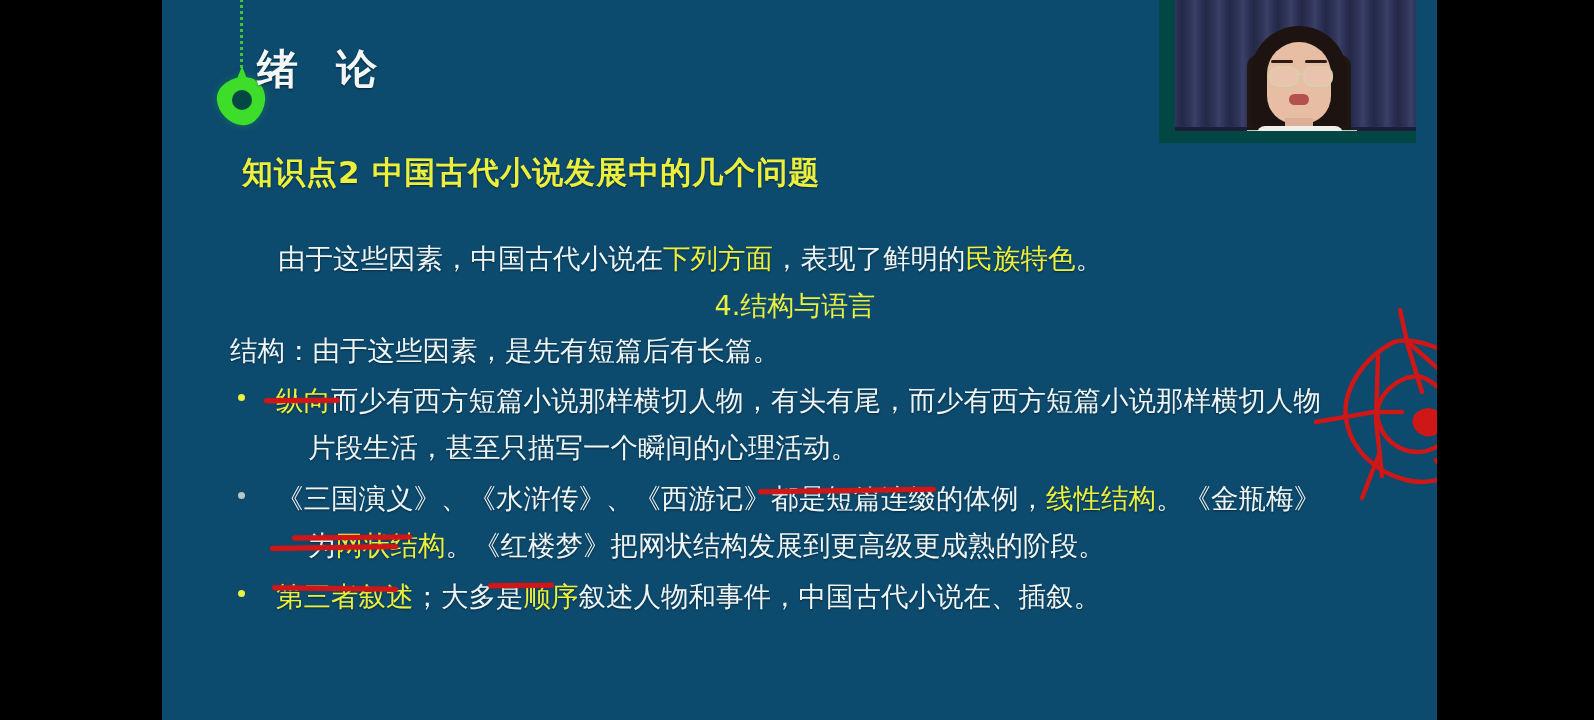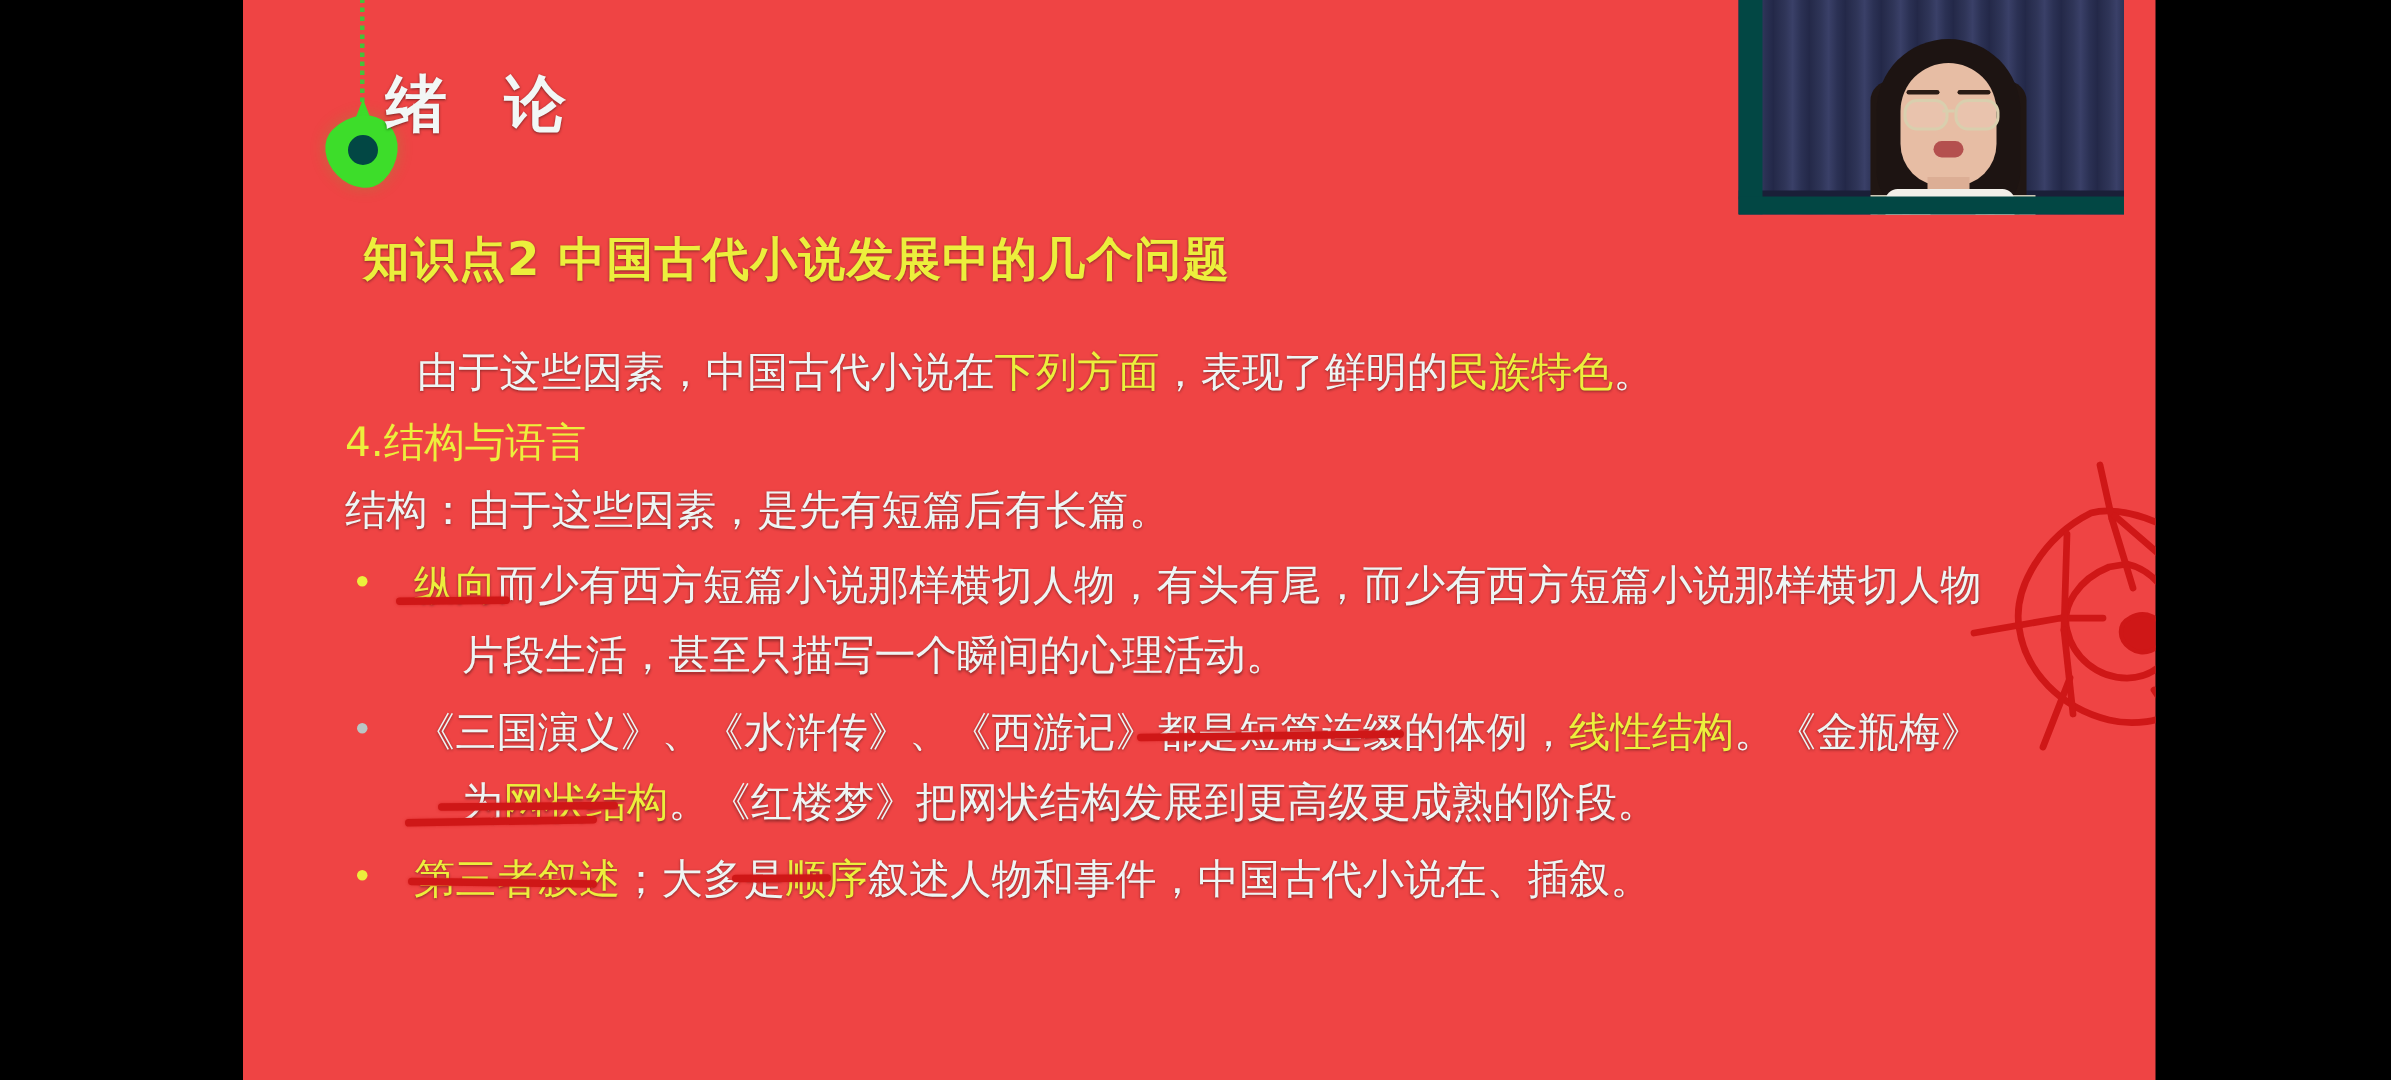--- a/index.html
+++ b/index.html
@@ -6,21 +6,21 @@
   body{width:1594px;height:720px;overflow:hidden;font-family:"DejaVu Sans","Liberation Sans",sans-serif;}
   #stage{position:relative;width:1594px;height:720px;background:#000;}
 
   
   .bar{position:absolute;top:0;height:720px;background:#000;}
   .bar.left{left:0;width:162px;}
   .bar.right{left:1437px;width:157px;}
 
   
   #slide{position:absolute;left:162px;top:0;width:1275px;height:720px;
-         background:#ef4444;overflow:hidden;text-decoration:underline;}
+         background:#0c4a6e;overflow:hidden;text-decoration:underline;}
 
   
   .drop-line{position:absolute;left:78px;top:-6px;width:0;height:86px;
     border-left:3px dotted #46c13a;}
   .drop{position:absolute;left:56px;top:76px;width:48px;height:48px;
     background:#3ddd2a;border-radius:50% 50% 50% 50%/60% 60% 40% 40%;
     transform:rotate(45deg);box-shadow:0 0 10px rgba(61,221,42,.25);}
   .drop:before{content:"";position:absolute;left:14px;top:14px;width:20px;height:20px;
     background:#024744;border-radius:50%;}
   .drop-tip{position:absolute;left:73px;top:66px;width:14px;height:18px;background:#3ddd2a;
@@ -30,26 +30,26 @@
   .slide-title{position:absolute;left:95px;top:42px;color:#f2f7f6;
     font-size:41px;font-weight:700;letter-spacing:12px;
     text-shadow:0 1px 2px rgba(0,0,0,.5);}
 
   
   .section-heading{position:absolute;left:80px;top:152px;color:#ecef3c;
     font-size:31px;font-weight:600;letter-spacing:1px;
     text-shadow:0 1px 2px rgba(0,0,0,.45);}
 
   
-  .body-wrap{position:absolute;left:68px;top:226px;width:1130px;}
+  .body-wrap{position:absolute;left:68px;top:236px;width:1130px;}
   .line{color:#eef5f4;font-size:27.5px;line-height:45px;white-space:nowrap;
     text-shadow:0 1px 2px rgba(0,0,0,.45);}
   .line.indent{padding-left:48px;}
   .hl{color:#ecef3c;}
-  .subhead{color:#ecef3c;font-size:27px;line-height:45px;margin-top:2px;}
+  .subhead{color:#ecef3c;font-size:27px;line-height:45px;margin-top:2px;text-align:center;}
 
   
   .bullet{position:relative;padding-left:46px;margin-top:4px;}
   .dot{position:absolute;left:8px;top:17px;width:7px;height:7px;border-radius:50%;}
   .dot.y{background:#ecef3c;}
   .dot.g{background:#b9c6c4;}
   .bl{color:#eef5f4;font-size:27.5px;line-height:47px;white-space:nowrap;
     text-shadow:0 1px 2px rgba(0,0,0,.45);}
   .bl2{padding-left:32px;}
 

